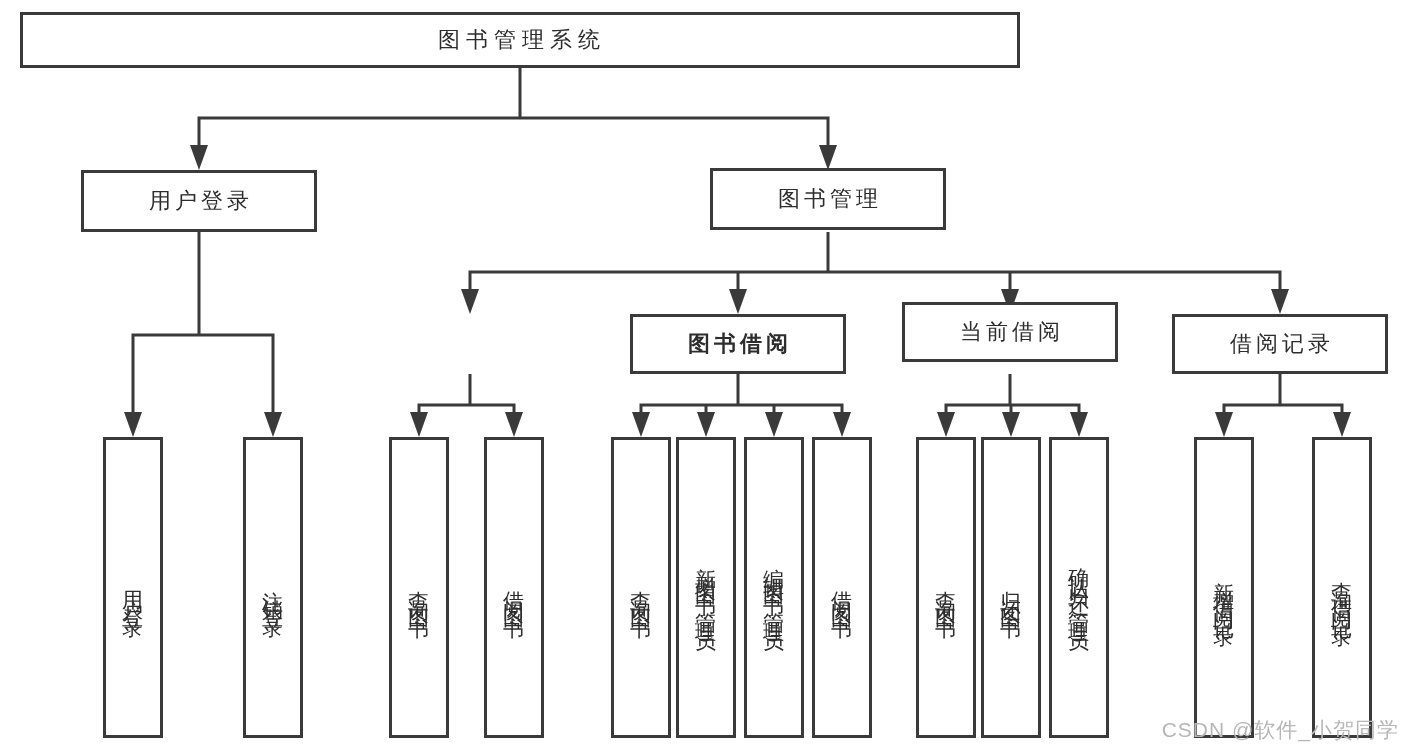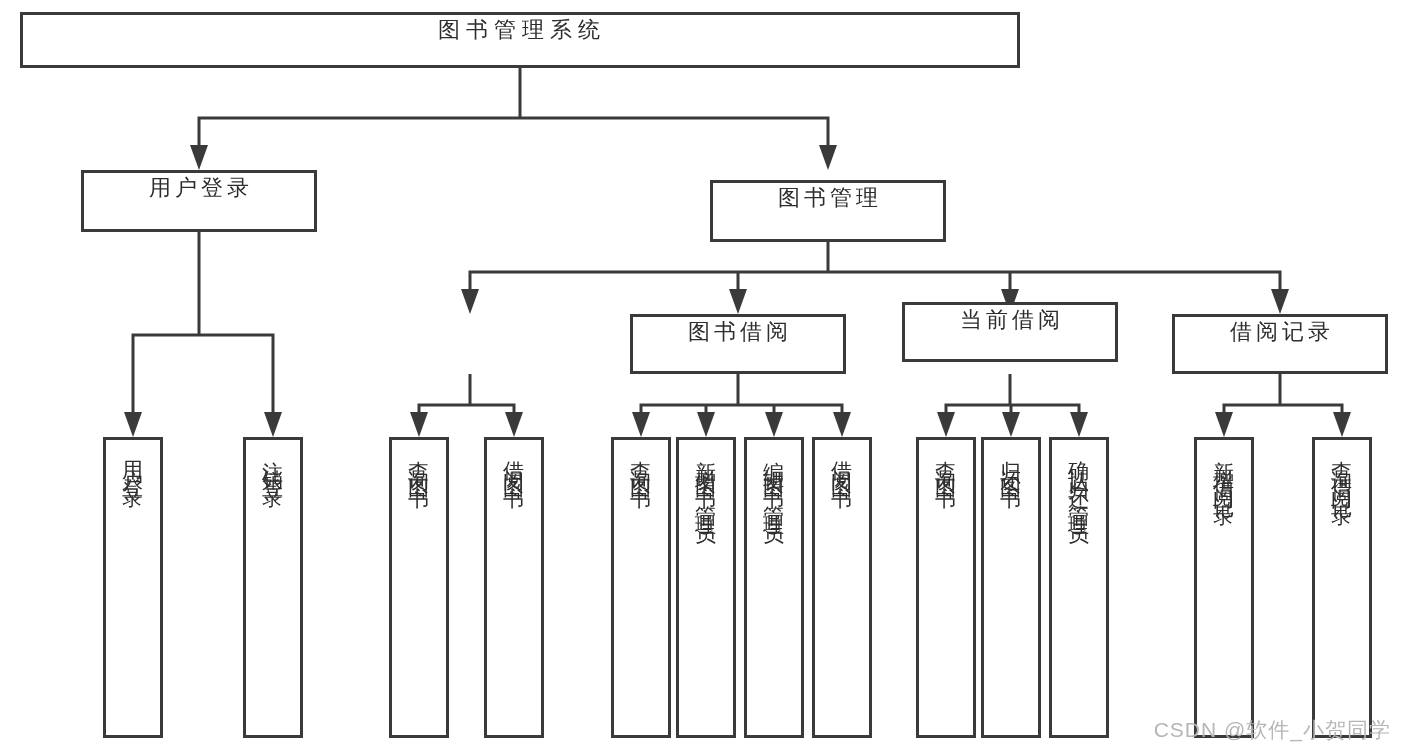--- a/index.html
+++ b/index.html
@@ -19,42 +19,42 @@
   .connector-layer{
     position:absolute;left:0;top:0;width:1405px;height:747px;
     pointer-events:none;
   }
   .node{
     position:absolute;
     box-sizing:border-box;
     border:3px solid var(--line);
     background:#ffffff;
     display:flex;
-    align-items:flex-start;
+    align-items:center;
     justify-content:center;
     color:var(--text);
   }
   .h-node span{
     font-size:22px;
     letter-spacing:4px;
     white-space:nowrap;
     transform:translateX(2px); 
   }
   .root-node span{letter-spacing:6px;font-size:22px;}
   .v-node span{
     writing-mode:vertical-rl;
     text-orientation:mixed;
     font-size:21px;
     line-height:1;
     letter-spacing:9px;
     transform:translateY(4px); 
   }
   .watermark{
     position:absolute;
-    right:14px;
+    right:6px;
     bottom:3px;
     font-size:21px;
     color:var(--wm);
     letter-spacing:1px;
     z-index:5;
     white-space:nowrap;
   }
   svg .wire{stroke:var(--line);stroke-width:3;fill:none;}
   svg .head{fill:var(--line);stroke:none;}
 </style>
@@ -113,25 +113,25 @@
     </g>
   </svg>
 
   <div class="node h-node root-node" style="left:20px;top:12px;width:1000px;height:56px;">
     <span>图书管理系统</span>
   </div>
 
   <div class="node h-node" style="left:81px;top:170px;width:236px;height:62px;">
     <span>用户登录</span>
   </div>
-  <div class="node h-node" style="left:710px;top:180px;width:236px;height:62px;">
+  <div class="node h-node" style="left:710px;top:168px;width:236px;height:62px;">
     <span>图书管理</span>
   </div>
 
-  <div class="node h-node" style="left:630px;top:314px;width:216px;height:60px;">
+  <div class="node h-node" style="left:630px;top:314px;width:216px;height:60px;font-weight:bold;">
     <span>图书借阅</span>
   </div>
   <div class="node h-node" style="left:902px;top:302px;width:216px;height:60px;">
     <span>当前借阅</span>
   </div>
   <div class="node h-node" style="left:1172px;top:314px;width:216px;height:60px;">
     <span>借阅记录</span>
   </div>
 
   <div class="node v-node" style="left:103px;top:437px;width:60px;height:301px;">

